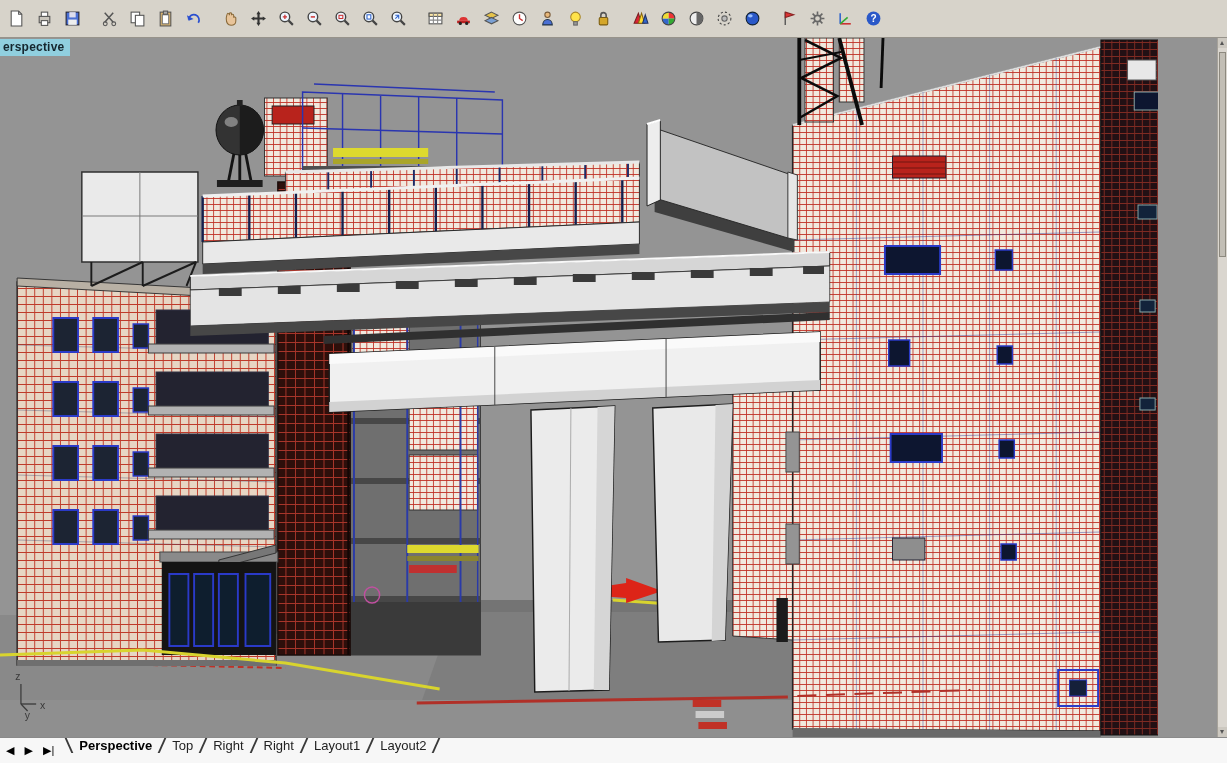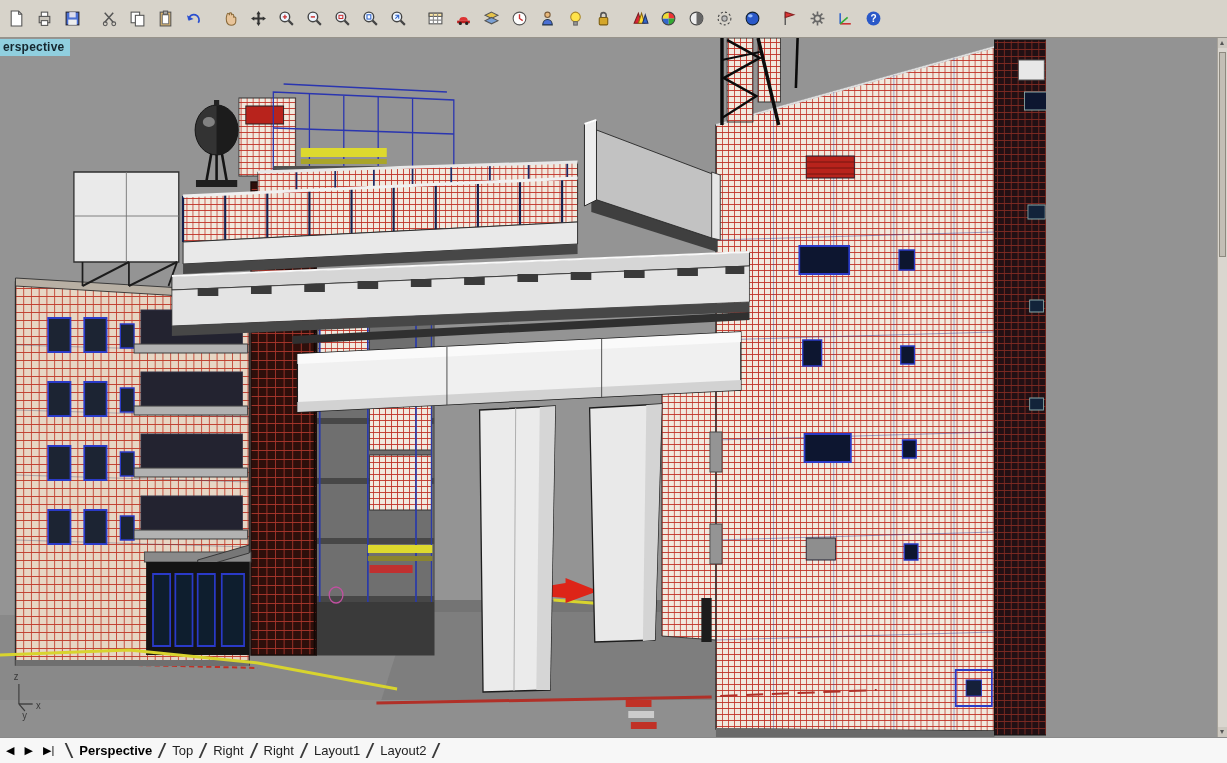--- a/index.html
+++ b/index.html
@@ -11,21 +11,21 @@
   .toolbar{
     position:absolute;top:0;left:0;width:1227px;height:38px;box-sizing:border-box;
     background:#d7d3ca;border-bottom:1px solid #97938b;
     display:flex;align-items:center;padding:0 3px;gap:1px;
   }
   .tbtn{width:25px;height:25px;display:flex;align-items:center;justify-content:center;
     border:1px solid transparent;border-radius:2px;}
   .ticon{width:17px;height:17px;display:block;}
   .tsep{width:8px;height:25px;flex:0 0 auto;}
   
-  .viewport{position:absolute;top:38px;left:0;width:1046px;height:699px;background:#939393;overflow:hidden;}
+  .viewport{position:absolute;top:38px;left:0;width:1158px;height:699px;background:#939393;overflow:hidden;}
   .scene{position:absolute;left:0;top:0;width:100%;height:100%;display:block;}
   .viewport-title{
     position:absolute;top:1px;left:0;z-index:5;
     background:#90cfdf;color:#15262e;font-size:12px;font-weight:bold;
     padding:1px 6px 2px 3px;letter-spacing:.2px;
   }
   
   .scrollbar{position:absolute;top:38px;right:0;width:10px;height:699px;
     background:#dad6cf;border-left:1px solid #a6a29a;box-sizing:border-box;}
   .scroll-btn{position:absolute;left:0;width:9px;height:10px;background:#ccc8c0;}
@@ -38,21 +38,21 @@
   .scroll-thumb{position:absolute;top:14px;left:1px;width:7px;height:205px;
     background:#c2beb5;border:1px solid #8d897f;box-sizing:border-box;}
   
   .tabbar{
     position:absolute;left:0;bottom:0;width:1227px;height:26px;box-sizing:border-box;
     background:#f7f7f7;border-top:1px solid #8a8a8a;
     display:flex;align-items:center;font-size:13px;color:#222;
   }
   .tabnav{display:flex;align-items:center;margin-left:6px;gap:10px;}
   .navbtn{font-size:11px;color:#000;line-height:1;cursor:default;}
-  .tabs{display:flex;align-items:center;height:100%;margin-left:14px;}
+  .tabs{display:flex;align-items:flex-start;height:100%;margin-left:14px;}
   .tab{padding:0 9px;white-space:nowrap;}
   .tab.active{font-weight:bold;color:#000;}
   .tabslash{width:2px;height:15px;background:#3a3a3a;transform:skewX(-24deg);flex:0 0 auto;}
   .tabslash.first{transform:skewX(24deg);}
   #symdefs{position:absolute;width:0;height:0;overflow:hidden;}
 </style>
 </head>
 <body>
 
 <svg id="symdefs" aria-hidden="true">

